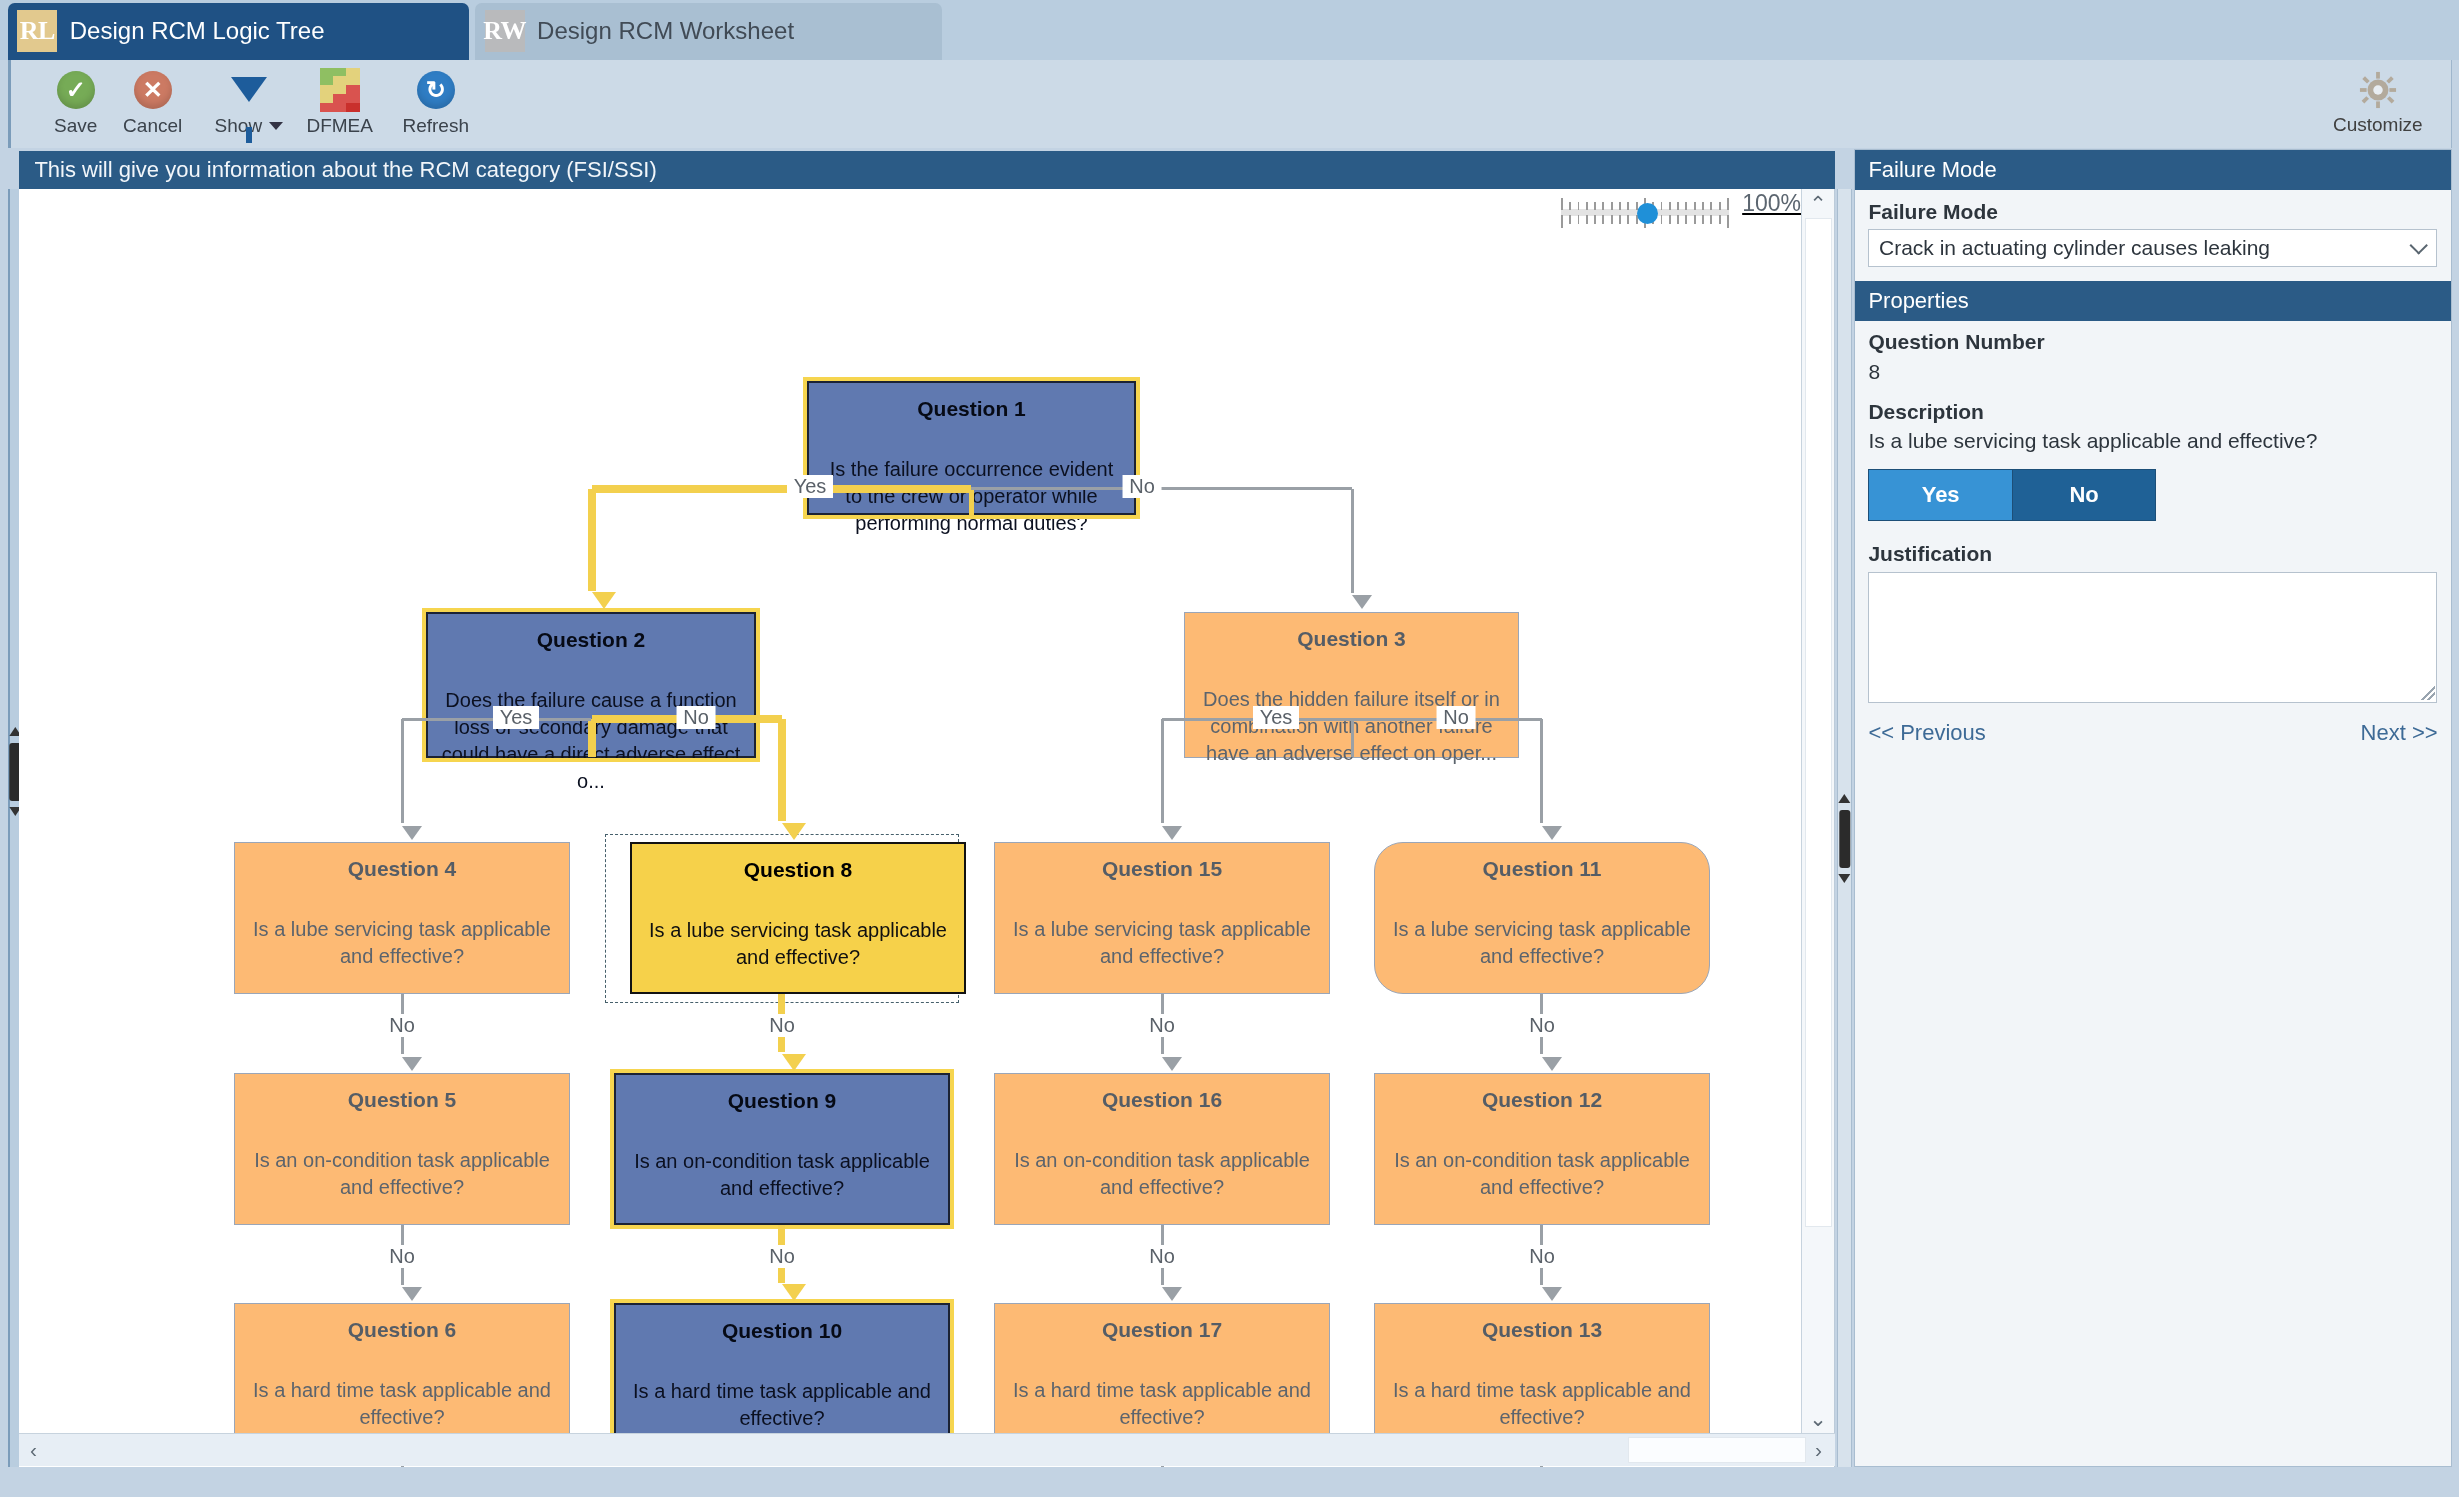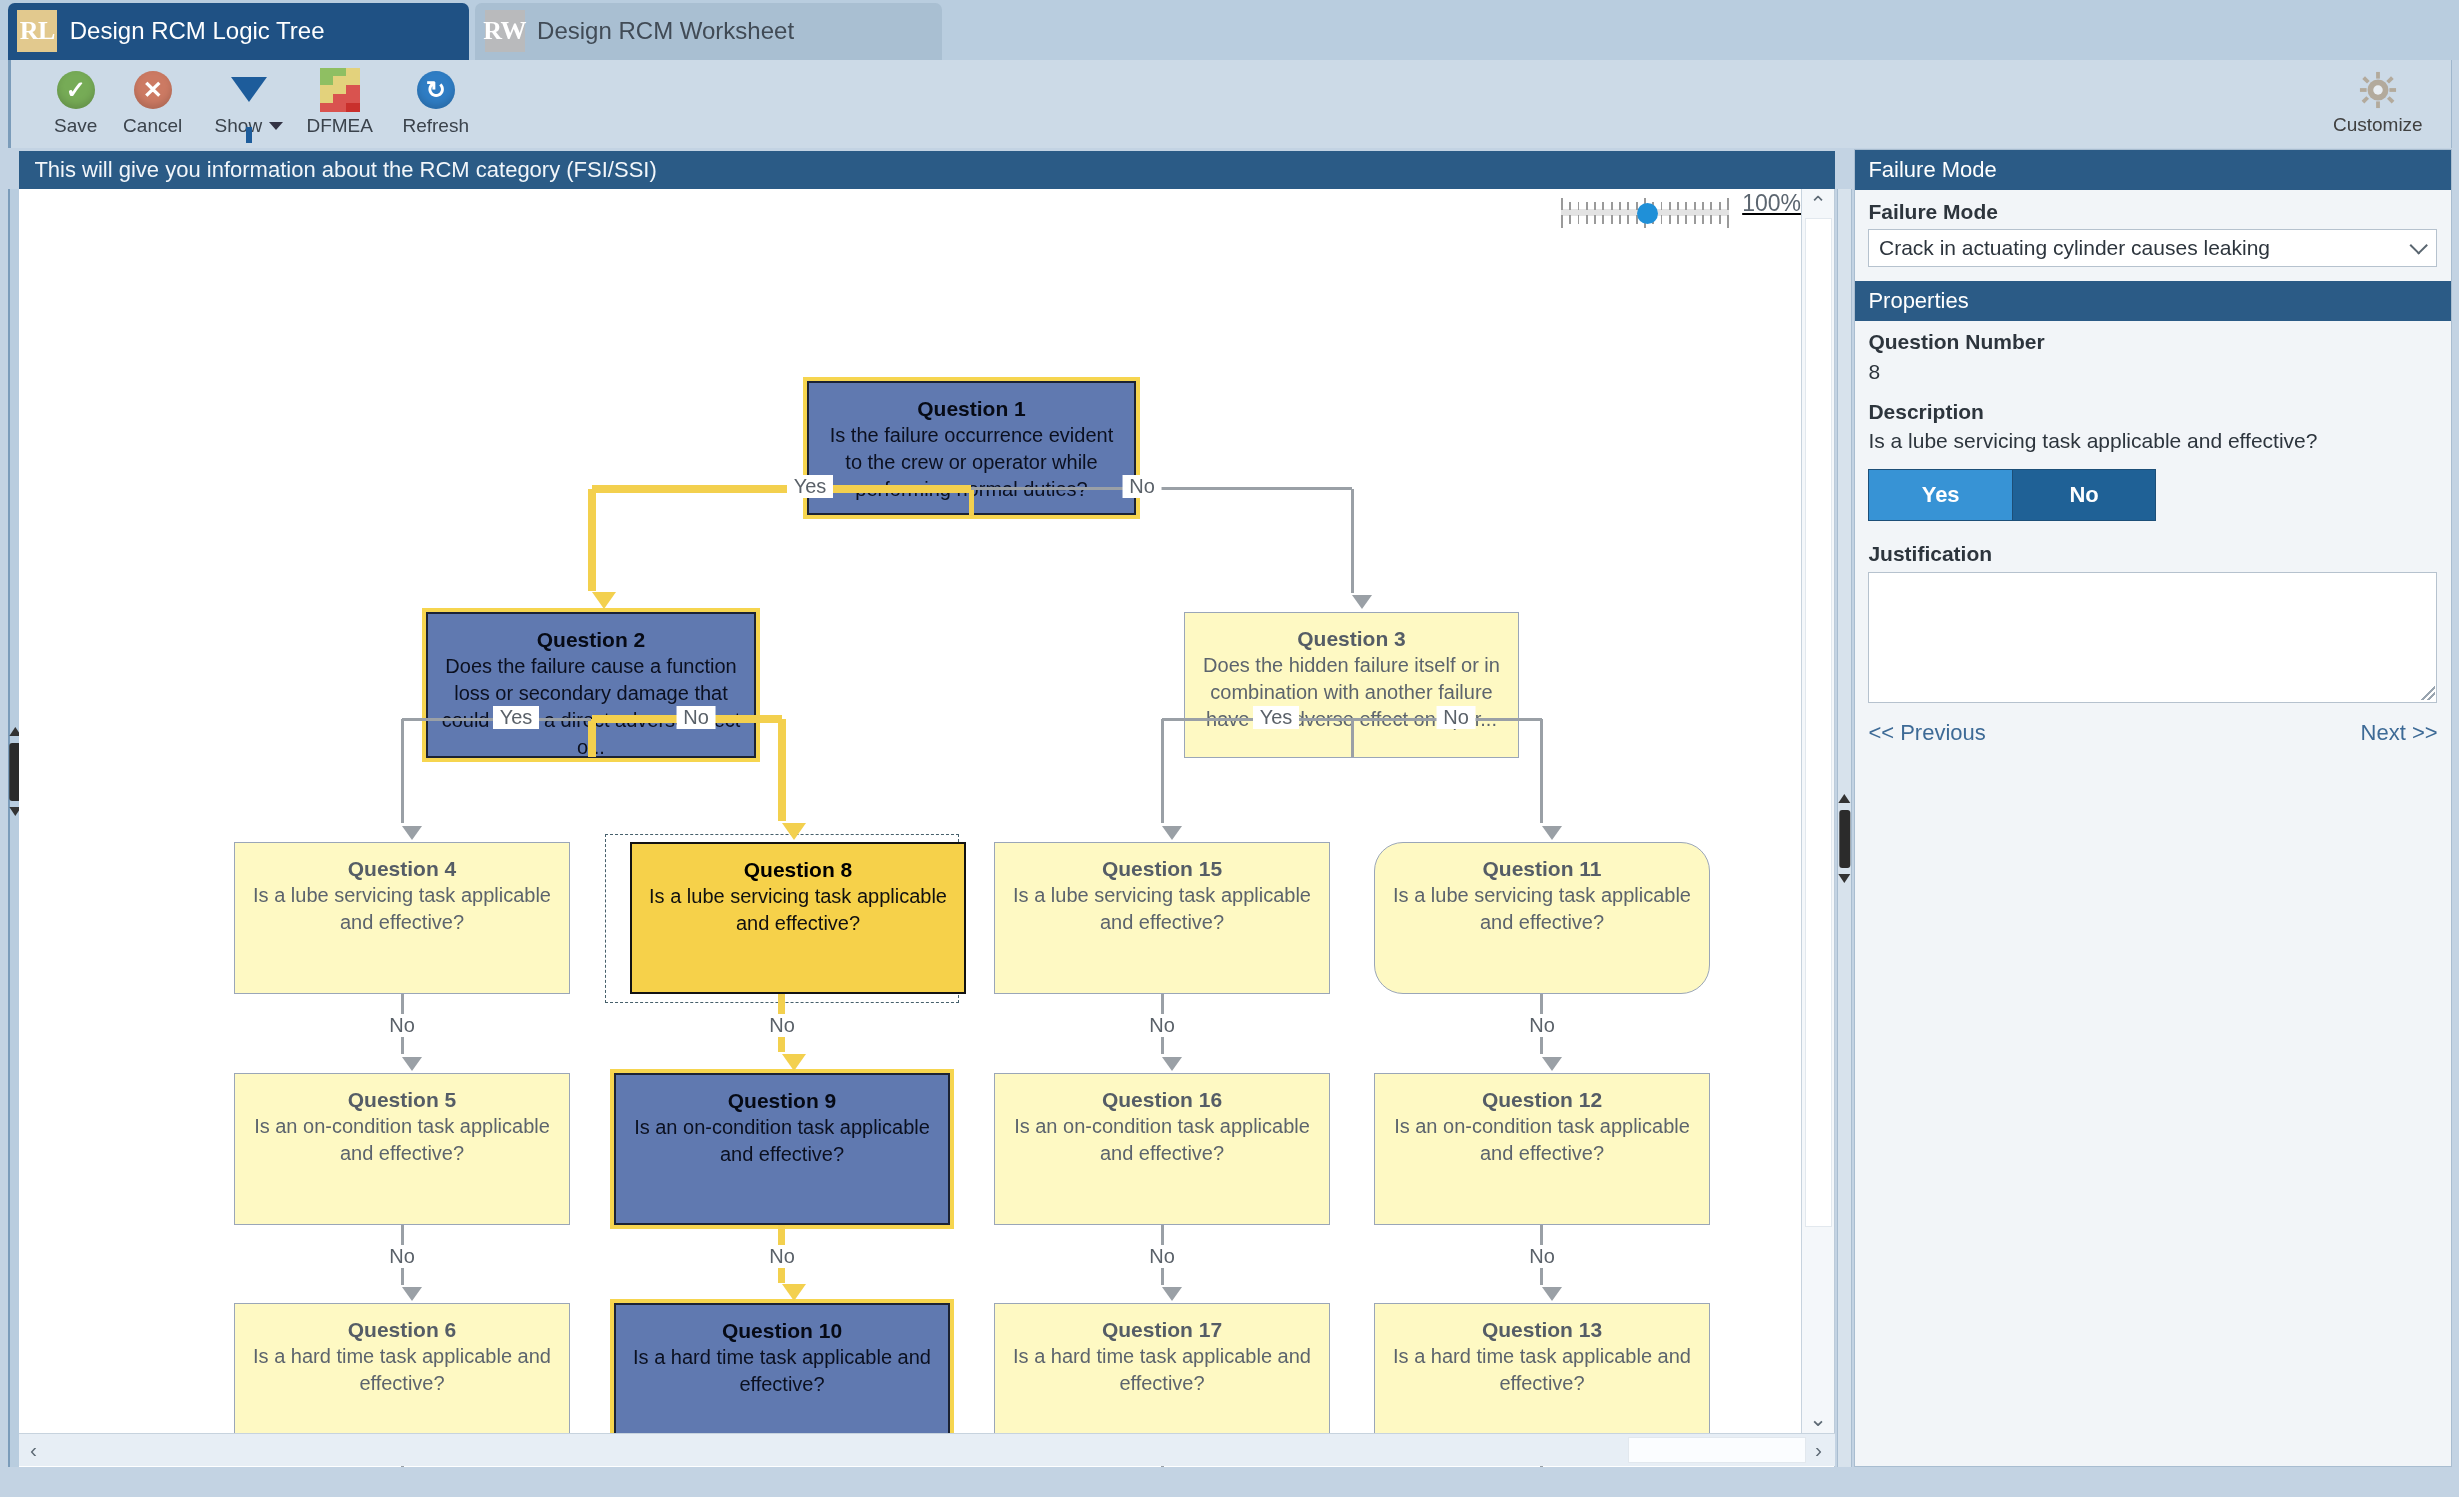--- a/index.html
+++ b/index.html
@@ -63,24 +63,24 @@
   .zticks { position:absolute; left:0; width:168px; height:12.5px; display:flex; justify-content:space-between; }
   .zticks span { width:1.9px; height:8.6px; background:#9a9a9a; }
   .zticks span.major { height:12.5px; }
   .zticks.top { top:7.7px; align-items:flex-end; }
   .zticks.bot { top:25px; align-items:flex-start; }
   .zknob { position:absolute; left:76px; top:13.4px; width:21px; height:21px; border-radius:50%; background:#1f90d8; }
   .zpct { margin-left:15.4px; font-size:23px; color:#5c6670; }
 
   
   .node { position:absolute; display:flex; flex-direction:column; align-items:center; justify-content:flex-start;
-          text-align:center; padding-top:11.5px; }
+          text-align:center; padding-top:11.5px;gap:34px; }
   .node .qt { font-size:21px; font-weight:bold; line-height:27px; }
   .node .qd { font-size:20px; line-height:27px; padding:0 11.5px; }
-  .node.plain { background:#fef9c3; border:1px solid #9aa6b8; color:#5c646d; }
+  .node.plain { background:#fdba74; border:1px solid #9aa6b8; color:#5c646d; }
   .node.plain .qt { color:#555d66; }
   .node.sel-blue { background:#6079b0; border:2.9px solid #1b2233; outline:4.8px solid #f6d54f; outline-offset:0px; color:#0b1020; }
   .node.sel-blue .qt { color:#060a15; }
   .node.sel-yellow { background:#f6d14a; border:2.9px solid #121212; color:#101010; }
   .node.sel-yellow .qt { color:#000; }
   .dashsel { position:absolute; border:1.9px dashed #46606b; }
 
   
   .ln { position:absolute; background:#9aa0a6; }
   .ln.y { background:#f3d04e; }

